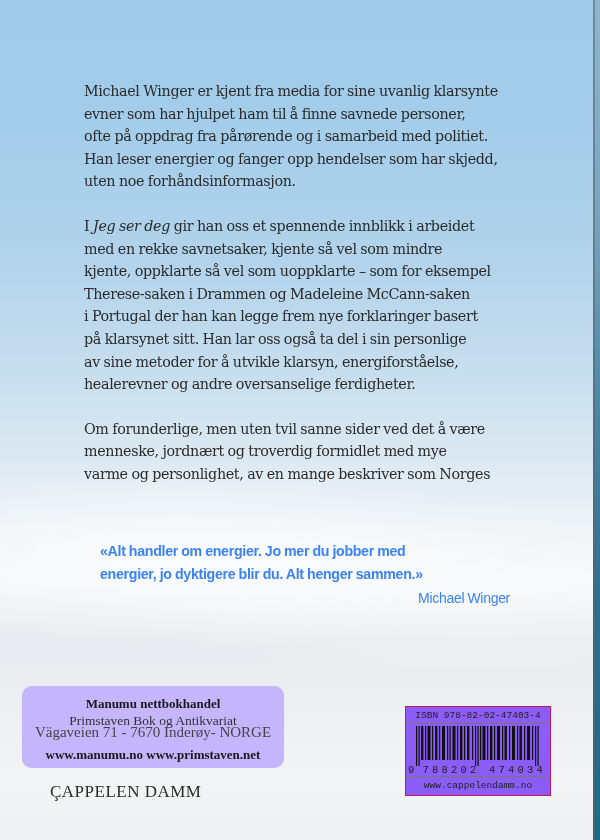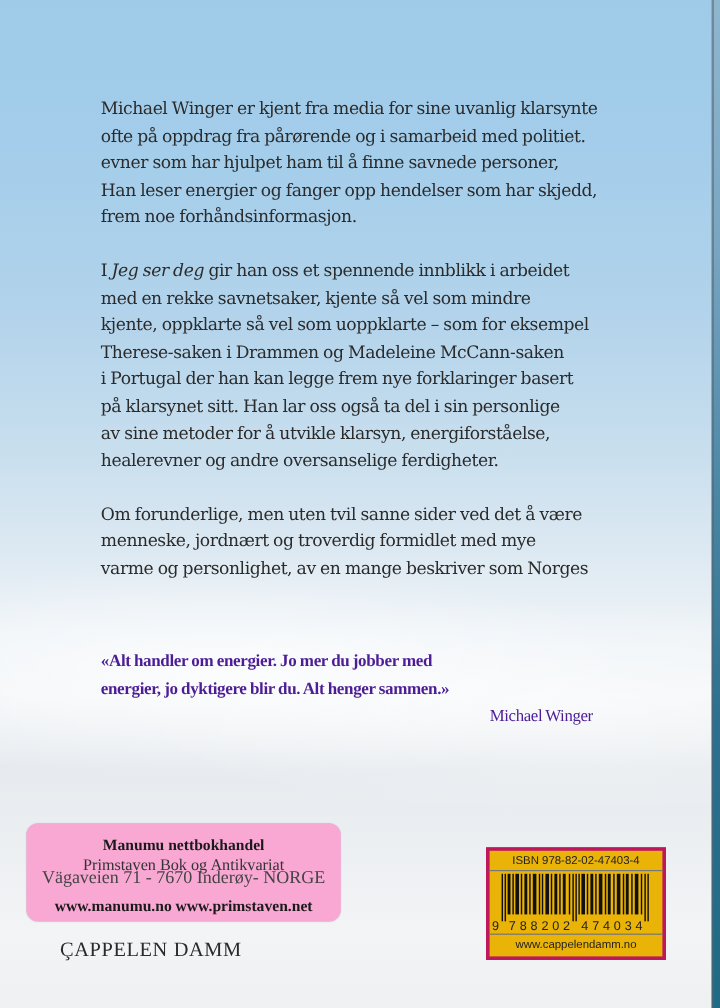--- a/index.html
+++ b/index.html
@@ -67,46 +67,46 @@
       word-spacing: -0.5px;
     }
     .blurb p {
       margin: 16px 0 22px 0;
       white-space: nowrap;
     }
     .blurb p span.line { display: block; }
     .blurb em { font-style: italic; }
     .quote {
       position: absolute;
-      left: 84px;
+      left: 100px;
       top: 540px;
       width: 410px;
-      color: #4c1d95;
-      font-family: Liberation Serif, serif;
+      color: #3b82f6;
+      font-family: Liberation Sans, sans-serif;
       font-weight: bold;
       font-size: 14.2px;
       line-height: 22.8px;
       letter-spacing: -0.3px;
       word-spacing: -0.4px;
     }
     .quote .line { display: block; white-space: nowrap; }
     .quote .attribution {
       display: block;
       text-align: right;
       font-weight: normal;
       font-size: 14px;
       margin-top: 1px;
     }
     .sticker {
       position: absolute;
       left: 22px;
       top: 686px;
       width: 262px;
       height: 82px;
-      background: #f9a8d4;
+      background: #c4b5fd;
       border-radius: 10px;
       box-shadow: 0 0 1px rgba(0,0,0,0.15);
       text-align: center;
       font-family: "Liberation Serif", serif;
       color: #1a1a1a;
     }
     .sticker .s1 { position:absolute; left:0; right:0; top:10px; font-size:13px; font-weight:bold; }
     .sticker .s2 { position:absolute; left:0; right:0; top:27px; font-size:13.5px; color:#333; }
     .sticker .s3 { position:absolute; left:0; right:0; top:38px; font-size:15px; color:#444; }
     .sticker .s4 { position:absolute; left:0; right:0; top:61px; font-size:13px; font-weight:bold; }
@@ -119,23 +119,23 @@
       letter-spacing: 0.5px;
       color: #2a2a2a;
       white-space: nowrap;
     }
     .barcode-box {
       position: absolute;
       left: 405px;
       top: 706px;
       width: 144px;
       height: 88px;
-      background: #eab308;
-      border: 3px solid #be185d;
-      font-family: Liberation Sans, sans-serif;
+      background: #8b5cf6;
+      border: 1px solid #be185d;
+      font-family: Liberation Mono, monospace;
       color: #222;
     }
     .barcode-box .isbn {
       height: 16px;
       line-height: 17px;
       font-size: 9.5px;
       text-align: center;
       border-bottom: 1px solid #777;
     }
     .barcode-box .bars {
@@ -166,24 +166,24 @@
   </style>
 </head>
 <body>
 
 <div class="cover"></div>
 <div class="spine-edge"></div>
 
 <div class="blurb">
   <p>
     <span class="line">Michael Winger er kjent fra media for sine uvanlig klarsynte</span>
+    <span class="line">evner som har hjulpet ham til å finne savnede personer,</span>
     <span class="line">ofte på oppdrag fra pårørende og i samarbeid med politiet.</span>
-    <span class="line">evner som har hjulpet ham til å finne savnede personer,</span>
     <span class="line">Han leser energier og fanger opp hendelser som har skjedd,</span>
-    <span class="line">frem noe forhåndsinformasjon.</span>
+    <span class="line">uten noe forhåndsinformasjon.</span>
   </p>
   <p>
     <span class="line"><span>I </span><em>Jeg ser deg</em><span> gir han oss et spennende innblikk i arbeidet</span></span>
     <span class="line">med en rekke savnetsaker, kjente så vel som mindre</span>
     <span class="line">kjente, oppklarte så vel som uoppklarte – som for eksempel</span>
     <span class="line">Therese-saken i Drammen og Madeleine McCann-saken</span>
     <span class="line">i Portugal der han kan legge frem nye forklaringer basert</span>
     <span class="line">på klarsynet sitt. Han lar oss også ta del i sin personlige</span>
     <span class="line">av sine metoder for å utvikle klarsyn, energiforståelse,</span>
     <span class="line">healerevner og andre oversanselige ferdigheter.</span>

